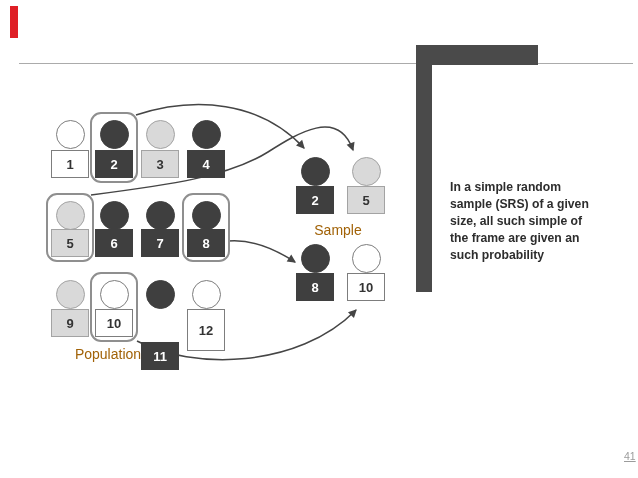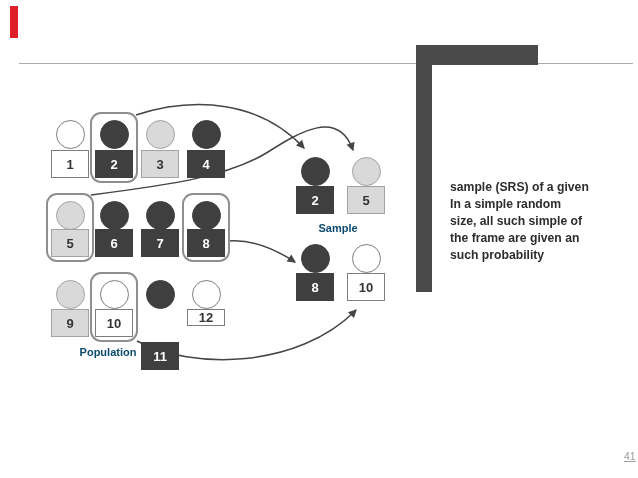--- a/index.html
+++ b/index.html
@@ -18,21 +18,21 @@
   }
   #body-text{
     left:450px;top:179px;width:168px;color:#2d2d2d;
     font-size:12.2px;font-weight:bold;line-height:16.9px;
   }
   #page-number{
     left:624px;top:450px;width:30px;text-align:left;
     color:#9b9b9b;font-size:10.5px;text-decoration:underline;
   }
   .diagram-label{
-    color:#0c4a6e;font-size:11px;font-weight:bold;text-align:center;
+    color:#a16207;font-size:14px;font-weight:normal;text-align:center;
   }
   #sample-label{left:303px;top:222px;width:70px;}
   #population-label{left:70px;top:346px;width:76px;}
   .person-circle{position:absolute;border-radius:50%;box-sizing:border-box;}
   .person-box{
     position:absolute;box-sizing:border-box;display:flex;align-items:center;justify-content:center;
     font-size:13px;font-weight:bold;
   }
   .select-outline{
     position:absolute;box-sizing:border-box;border:2px solid #8f8f8f;border-radius:11px;background:transparent;
@@ -46,22 +46,22 @@
 
   <div class="abs" id="red-strip" style="background: rgb(223, 31, 38);"></div>
   <div class="abs" id="rule-line" style="background: rgb(171, 171, 171);"></div>
   <div class="abs" id="accent-bar-h" style="background: rgb(74, 74, 74);"></div>
   <div class="abs" id="accent-bar-v" style="background: rgb(74, 74, 74);"></div>
 
   <div class="abs" id="title">
   </div>
 
   <div class="abs" id="body-text">
+    <div>In a simple random</div>
     <div>sample (SRS) of a given</div>
-    <div>In a simple random</div>
     <div>size, all such simple of</div>
     <div>the frame are given an</div>
     <div>such probability</div>
   </div>
 
   <div class="abs" id="page-number">41</div>
 
   <div id="diagram">
     <svg class="abs" id="arrow-layer" width="638" height="478" viewBox="0 0 638 478">
       <defs>
@@ -98,21 +98,21 @@
       <div class="person-circle" style="left: 191.5px; top: 201px; width: 29px; height: 29px; background: rgb(63, 63, 63); border: 1.5px solid rgb(63, 63, 63);"></div>
       <div class="person-box" style="left: 187px; top: 229px; width: 38px; height: 28px; background: rgb(63, 63, 63); border: 1.5px solid rgb(63, 63, 63); color: rgb(255, 255, 255);">8</div>
       <div class="person-circle" style="left: 55.5px; top: 280px; width: 29px; height: 29px; background: rgb(217, 217, 217); border: 1.5px solid rgb(163, 163, 163);"></div>
       <div class="person-box" style="left: 51px; top: 309px; width: 38px; height: 28px; background: rgb(217, 217, 217); border: 1.5px solid rgb(163, 163, 163); color: rgb(51, 51, 51);">9</div>
       <div class="abs select-outline" style="left: 90px; top: 272px; width: 48px; height: 70px; border-color: rgb(143, 143, 143);"></div>
       <div class="person-circle" style="left: 99.5px; top: 280px; width: 29px; height: 29px; background: rgb(255, 255, 255); border: 1.5px solid rgb(125, 125, 125);"></div>
       <div class="person-box" style="left: 95px; top: 309px; width: 38px; height: 28px; background: rgb(255, 255, 255); border: 1.5px solid rgb(125, 125, 125); color: rgb(51, 51, 51);">10</div>
       <div class="person-circle" style="left: 145.5px; top: 280px; width: 29px; height: 29px; background: rgb(63, 63, 63); border: 1.5px solid rgb(63, 63, 63);"></div>
       <div class="person-box" style="left: 141px; top: 309px; width: 38px; height: 28px; background: rgb(63, 63, 63); border: 1.5px solid rgb(63, 63, 63); color: rgb(255, 255, 255); margin-top: 33px;">11</div>
       <div class="person-circle" style="left: 191.5px; top: 280px; width: 29px; height: 29px; background: rgb(255, 255, 255); border: 1.5px solid rgb(125, 125, 125);"></div>
-      <div class="person-box" style="left: 187px; top: 309px; width: 38px; height: 17px; background: rgb(255, 255, 255); border: 1.5px solid rgb(125, 125, 125); color: rgb(51, 51, 51);">12</div>
+      <div class="person-box" style="left: 187px; top: 309px; width: 38px; height: 42px; background: rgb(255, 255, 255); border: 1.5px solid rgb(125, 125, 125); color: rgb(51, 51, 51);">12</div>
       <div class="person-circle" style="left: 300.5px; top: 157px; width: 29px; height: 29px; background: rgb(63, 63, 63); border: 1.5px solid rgb(63, 63, 63);"></div>
       <div class="person-box" style="left: 296px; top: 186px; width: 38px; height: 28px; background: rgb(63, 63, 63); border: 1.5px solid rgb(63, 63, 63); color: rgb(255, 255, 255);">2</div>
       <div class="person-circle" style="left: 351.5px; top: 157px; width: 29px; height: 29px; background: rgb(217, 217, 217); border: 1.5px solid rgb(163, 163, 163);"></div>
       <div class="person-box" style="left: 347px; top: 186px; width: 38px; height: 28px; background: rgb(217, 217, 217); border: 1.5px solid rgb(163, 163, 163); color: rgb(51, 51, 51);">5</div>
       <div class="person-circle" style="left: 300.5px; top: 244px; width: 29px; height: 29px; background: rgb(63, 63, 63); border: 1.5px solid rgb(63, 63, 63);"></div>
       <div class="person-box" style="left: 296px; top: 273px; width: 38px; height: 28px; background: rgb(63, 63, 63); border: 1.5px solid rgb(63, 63, 63); color: rgb(255, 255, 255);">8</div>
       <div class="person-circle" style="left: 351.5px; top: 244px; width: 29px; height: 29px; background: rgb(255, 255, 255); border: 1.5px solid rgb(125, 125, 125);"></div>
       <div class="person-box" style="left: 347px; top: 273px; width: 38px; height: 28px; background: rgb(255, 255, 255); border: 1.5px solid rgb(125, 125, 125); color: rgb(51, 51, 51);">10</div>
     </div>
 

